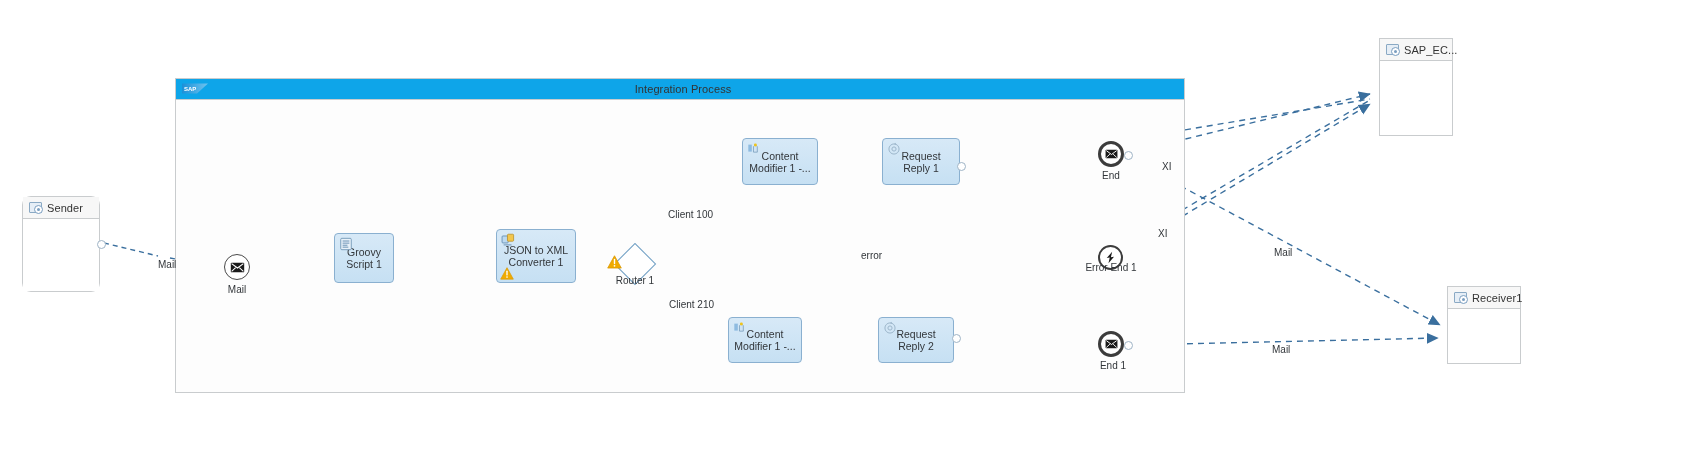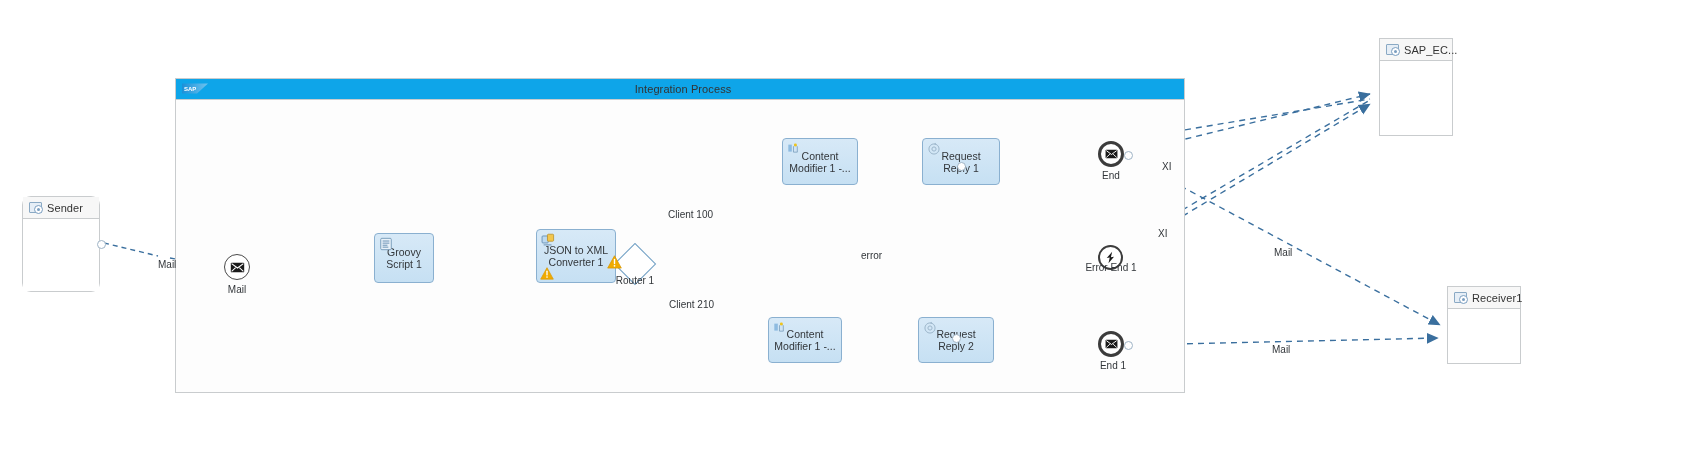--- a/index.html
+++ b/index.html
@@ -23,21 +23,21 @@
 
   
   #ip-pool{left:175px;top:78px;width:1010px;height:315px;}
   #ip-pool .pool-head{height:21px;justify-content:center;background:#0ea5e9;}
   #ip-pool .pool-body{top:21px;background:#fdfdfd;}
   .sap-logo{position:absolute;left:6px;top:3px;width:28px;height:15px;}
 
   
   .task{position:absolute;box-sizing:border-box;border:1px solid #8ab0d0;border-radius:4px;
         background:linear-gradient(180deg,#d7e9f7 0%,#c6e0f3 100%);
-        display:flex;align-items:center;justify-content:center;text-align:center;margin-left:40px;}
+        display:flex;align-items:center;justify-content:center;text-align:center;}
   .task-label{font-size:10.5px;color:#32363a;line-height:12px;padding:0 4px;white-space:pre-line;}
   .task-ico{position:absolute;left:4px;top:3px;width:14px;height:14px;}
   .warn{position:absolute;left:3px;bottom:2px;width:14px;height:13px;}
 
   
   .event{position:absolute;border-radius:50%;background:#fff;box-sizing:border-box;
          display:flex;align-items:center;justify-content:center;}
   .ev-start{width:26px;height:26px;border:1.5px solid #4a4a4a;}
   .ev-end{width:26px;height:26px;border:3px solid #3c3c3c;}
   .ev-label{position:absolute;font-size:10px;color:#32363a;white-space:nowrap;text-align:center;}

